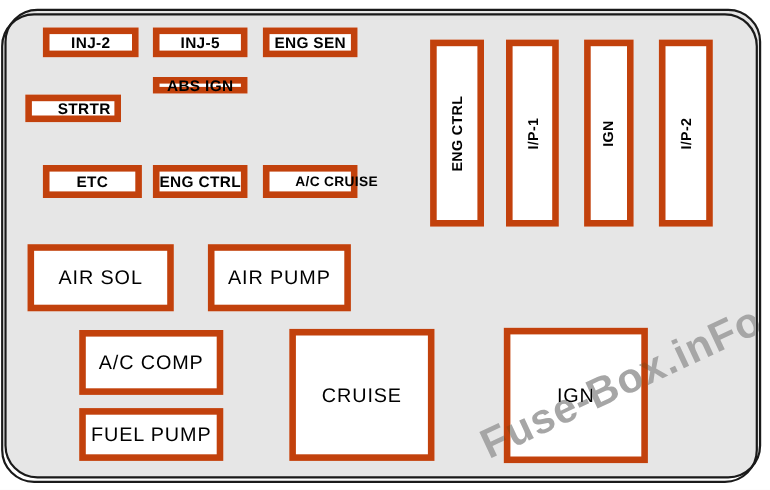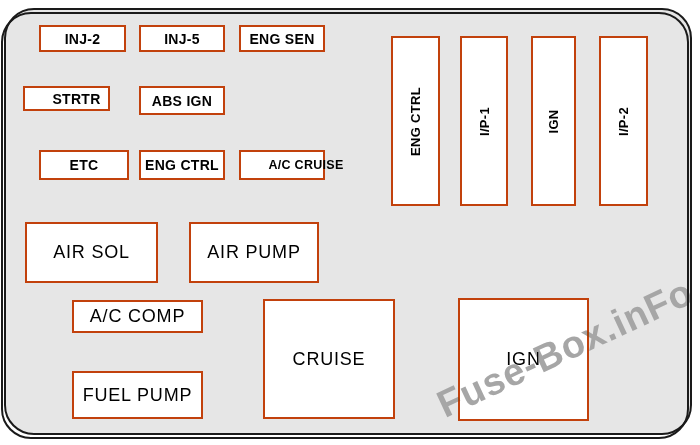--- a/index.html
+++ b/index.html
@@ -34,55 +34,55 @@
     inset: -2px;
     border: 2px solid #1a1a1a;
     border-radius: 30px;
     transform: translate(-3px, 4px);
     z-index: -1;
     pointer-events: none;
   }
   .fuse {
     position: absolute;
     background: #ffffff;
-    border: 2px solid #c2410c;
+    border: 6px solid #c2410c;
     display: flex;
     align-items: center;
     justify-content: center;
     box-sizing: border-box;
     color: #000000;
     white-space: nowrap;
   }
   .fuse.small { font-size: 14px; font-weight: 700; letter-spacing: 0.3px; }
   .fuse.small.tight { font-size: 12.5px; padding-left: 48px; }
   .fuse.vert  { font-size: 13px; font-weight: 700; letter-spacing: 0.3px; }
   .fuse.large { font-size: 18px; font-weight: 400; letter-spacing: 0.8px; }
   .vlabel { transform: rotate(-90deg); white-space: nowrap; }
 
   
   #f-inj2    { left: 33px;  top: 15px;  width: 87px;  height: 27px; }
   #f-inj1    { left: 133px; top: 15px;  width: 86px;  height: 27px; }
   #f-engsen  { left: 233px; top: 15px;  width: 86px;  height: 27px; }
   #f-strtr   { left: 17px;  top: 76px;  width: 87px;  height: 25px; padding-left: 20px; }
-  #f-absign  { left: 133px; top: 76px;  width: 86px;  height: 29px; }
+  #f-absign  { left: 133px; top: 60px;  width: 86px;  height: 15px; }
   #f-pcmign  { left: 233px; top: 76px;  width: 86px;  height: 29px; }
   #f-etc     { left: 33px;  top: 140px; width: 90px;  height: 30px; }
   #f-engctrl2{ left: 133px; top: 140px; width: 86px;  height: 30px; }
   #f-accruise{ left: 233px; top: 140px; width: 86px;  height: 30px; }
 
   
   #f-engctrl { left: 385px; top: 26px; width: 49px; height: 170px; }
   #f-ip1     { left: 454px; top: 26px; width: 48px; height: 170px; }
   #f-ignv    { left: 525px; top: 26px; width: 45px; height: 170px; }
   #f-ip2     { left: 593px; top: 26px; width: 49px; height: 170px; }
 
   
   #f-airsol  { left: 19px;  top: 212px; width: 133px; height: 61px; }
   #f-airpump { left: 183px; top: 212px; width: 130px; height: 61px; }
-  #f-accomp  { left: 66px;  top: 290px; width: 131px; height: 33px; }
+  #f-accomp  { left: 66px;  top: 290px; width: 131px; height: 59px; }
   #f-fuelpump{ left: 66px;  top: 361px; width: 131px; height: 48px; }
   #f-starter { left: 257px; top: 289px; width: 132px; height: 120px; }
   #f-ignbig  { left: 452px; top: 288px; width: 131px; height: 123px; }
 
   #watermark {
     position: absolute;
     left: 425px;
     top: 324px;
     width: 280px;
     height: 48px;

